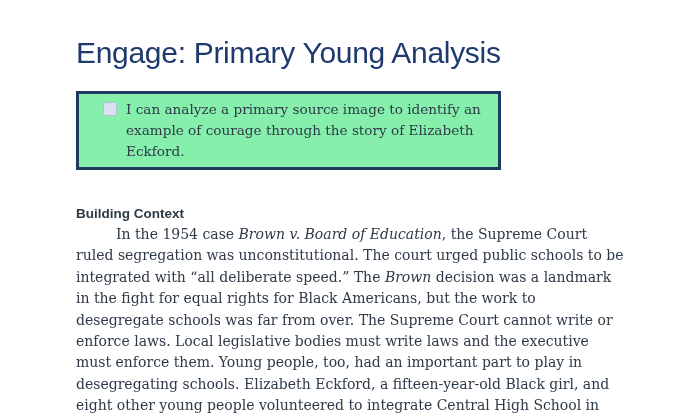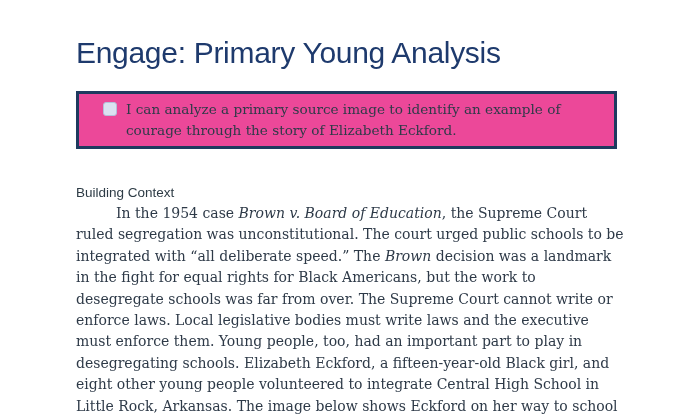--- a/index.html
+++ b/index.html
@@ -30,27 +30,27 @@
     padding-top: 36px;
     font-family: "Liberation Sans", sans-serif;
     font-weight: 500;
     font-size: 30px;
     line-height: 34px;
     letter-spacing: -0.3px;
     color: var(--title-color, #1e3a6d);
   }
   .objective-box {
     margin-top: 21px;
-    width: 541px;
+    width: 425px;
     min-height: 57px;
     border: 3px solid var(--box-border, #1e3a5f);
     display: flex;
     align-items: flex-start;
     padding: 5px 8px 5px 24px;
-    background: #ec4899;
+    background: #86efac;
   }
   .objective-checkbox {
     flex: 0 0 auto;
     width: 14px;
     height: 14px;
     margin-top: 3px;
     background: var(--checkbox-fill, #dbe1f1);
     border: 1px solid var(--checkbox-border, #b4c0da);
     border-radius: 3px;
     cursor: pointer;
@@ -58,21 +58,21 @@
   .objective-text {
     margin-left: 9px;
     font-family: "DejaVu Serif", serif;
     font-size: 13.6px;
     line-height: 21px;
     color: var(--body-text, #2e3a48);
   }
   .section-heading {
     margin: 36px 0 0 0;
     font-family: "Liberation Sans", sans-serif;
-    font-weight: normal;
+    font-weight: bold;
     font-size: 13.5px;
     line-height: 16px;
     color: var(--heading-text, #2d3b45);
   }
   .body-paragraph {
     margin: 2px 0 0 0;
     width: 550px;
     font-family: "DejaVu Serif", serif;
     font-size: 14px;
     line-height: 21.4px;

